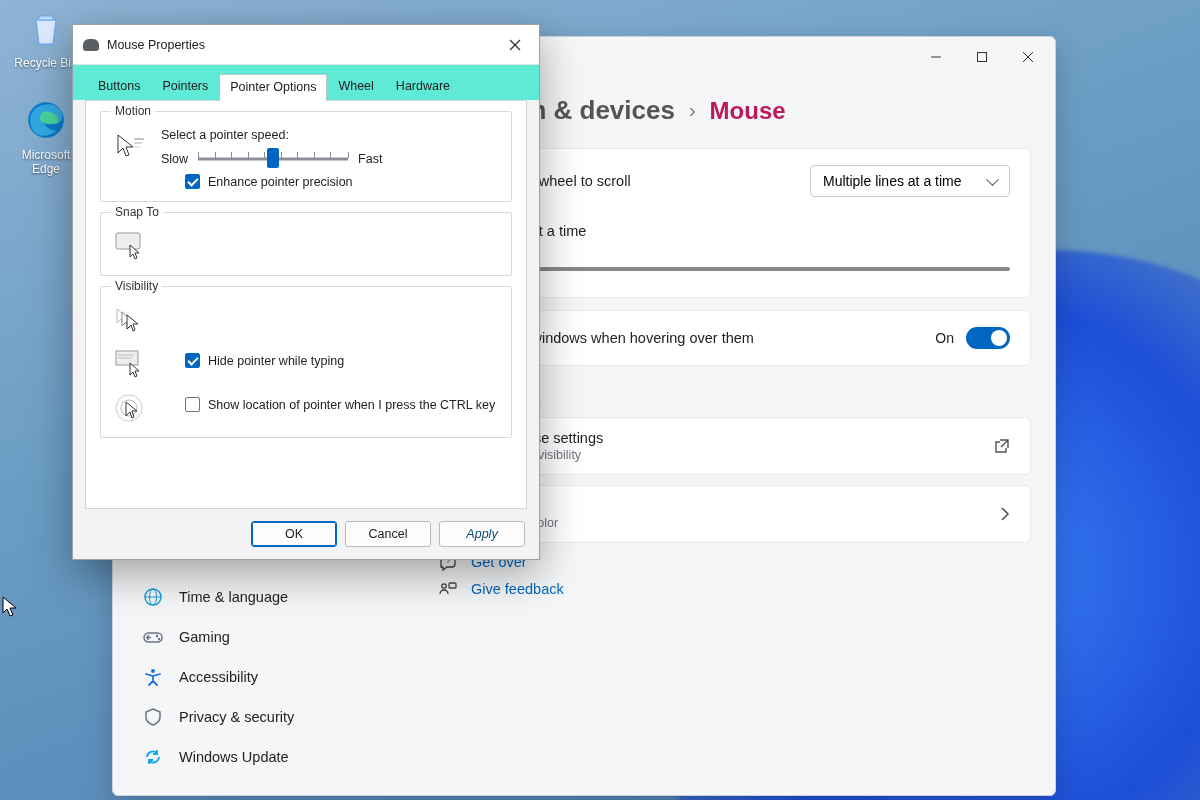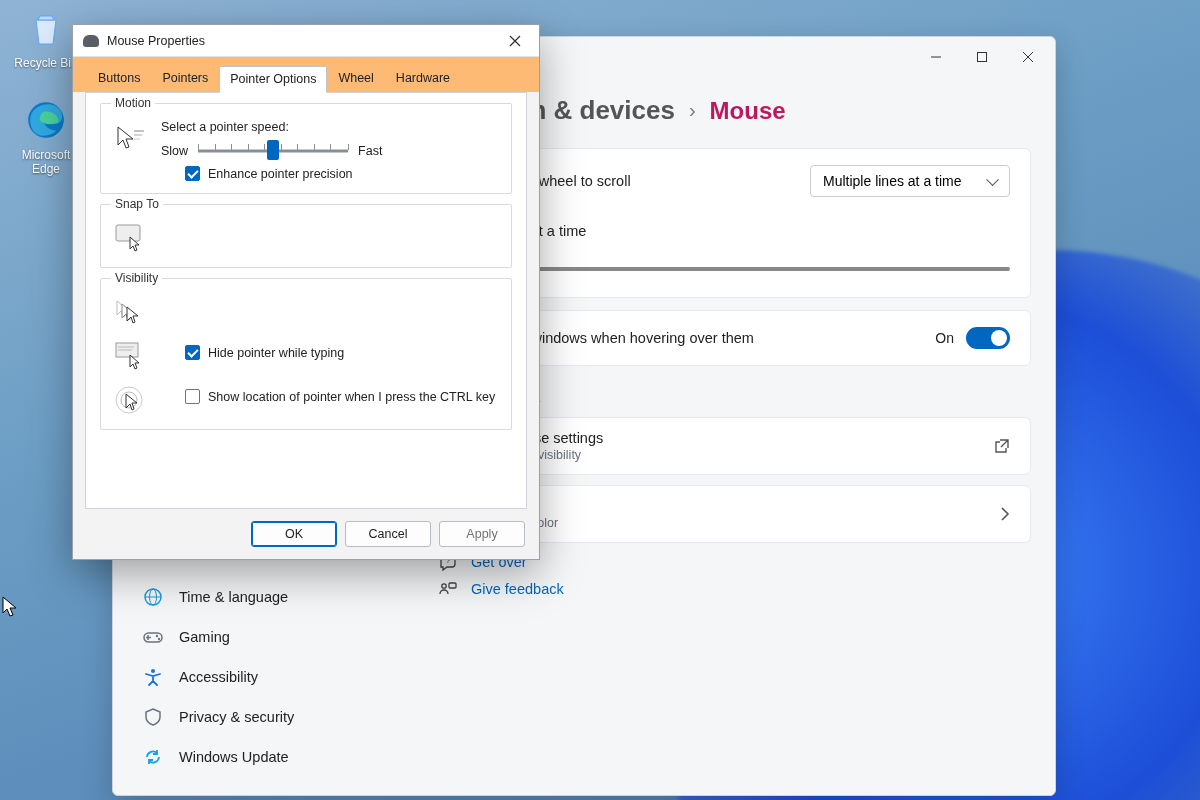--- a/index.html
+++ b/index.html
@@ -54,25 +54,25 @@
   .link-card .txts .t2 { font-size:12.5px; color:#6b7280; margin-top:2px; }
   .inline-link { display:flex; align-items:center; gap:14px; margin:10px 0 4px 22px; }
   .inline-link .lk { color:#0067c0; font-size:14.5px; }
 
   
   .dialog {
     position:absolute; left:72px; top:24px; width:468px; height:536px;
     background:#f3f3f3; border:1px solid #9aa0a6; box-shadow:0 14px 40px rgba(0,0,0,.35);
     display:flex; flex-direction:column;
   }
-  .dlg-titlebar { height:32px; display:flex; align-items:center; padding:0 8px 0 10px; background:#fff; border-bottom:1px solid #e1e3e6; }
+  .dlg-titlebar { height:40px; display:flex; align-items:center; padding:0 8px 0 10px; background:#fff; border-bottom:1px solid #e1e3e6; }
   .dlg-titlebar .mouse-ico { width:16px; height:12px; background:#5a5f66; border-radius:6px 6px 3px 3px; margin-right:8px; }
   .dlg-title { font-size:12.5px; color:#222; flex:1; }
   .dlg-close { width:32px; height:24px; display:flex; align-items:center; justify-content:center; color:#333; }
-  .tabstrip { display:flex; padding:8px 10px 0 14px; background:#fdba74; font-size:12.5px; }
+  .tabstrip { display:flex; padding:8px 10px 0 14px; background:#5eead4; font-size:12.5px; }
   .tab { padding:5px 10px 6px; border:1px solid transparent; color:#222; cursor:default; }
   .tab.active { background:#fff; border-color:#bfc3c9; border-bottom-color:#fff; position:relative; top:1px;text-align:center; }
   .tabpanel { flex:1; background:#fff; margin:0 12px 8px; border:1px solid #cfd3d9; padding:10px 14px 12px; }
   .group { border:1px solid #d6d9de; border-radius:2px; margin-bottom:10px; position:relative; padding:16px 12px 12px; }
   .group > .legend { position:absolute; top:-8px; left:10px; background:#fff; padding:0 4px; font-size:12px; color:#333; }
   .g-row { display:flex; align-items:flex-start; gap:12px; }
   .ico-box { width:36px; height:34px; display:flex; align-items:center; justify-content:center; }
   .g-content { flex:1; font-size:12.5px; color:#222; }
   .slider-row { display:flex; align-items:center; gap:10px; margin-top:6px; }
   .small-slider { position:relative; width:150px; height:22px; }
@@ -82,21 +82,21 @@
   .small-slider.disabled .trk, .small-slider.disabled .ticks span { background:#cfd3d9; }
   .small-slider.disabled .th { background:#cfd3d9; }
   .chk { display:flex; align-items:center; gap:8px; font-size:12.5px; color:#222; margin-top:4px;padding-left:24px; }
   .chkbox { width:15px; height:15px; border:1px solid #6b7280; border-radius:2px; display:flex; align-items:center; justify-content:center; background:#fff; flex-shrink:0; }
   .chkbox.checked { background:#0067c0; border-color:#0067c0; }
   .chkbox.checked::after { content:""; width:4px; height:8px; border:solid #fff; border-width:0 2px 2px 0; transform:rotate(45deg); margin-top:-2px; }
   .disabled-text { color:#9aa0a6; }
   .dlg-buttons { display:flex; justify-content:flex-end; gap:8px; padding:4px 14px 12px; }
   .btn { min-width:86px; height:26px; border:1px solid #b7bcc3; background:#fdfdfd; font-size:12.5px; border-radius:3px; color:#222; display:flex; align-items:center; justify-content:center; }
   .btn.primary { border-color:#0067c0; box-shadow:inset 0 0 0 1px #0067c0; }
-  .btn.disabled { color:#737373; }
+  .btn.disabled { color:#0c4a6e;font-style:italic; }
   svg { display:block; }
 </style>
 </head>
 <body>
 
 <div class="bloom"></div>
 
 <div class="desktop-icon" style="left:8px; top:4px;">
   <div class="ico">
     <svg width="40" height="40" viewBox="0 0 40 40">

